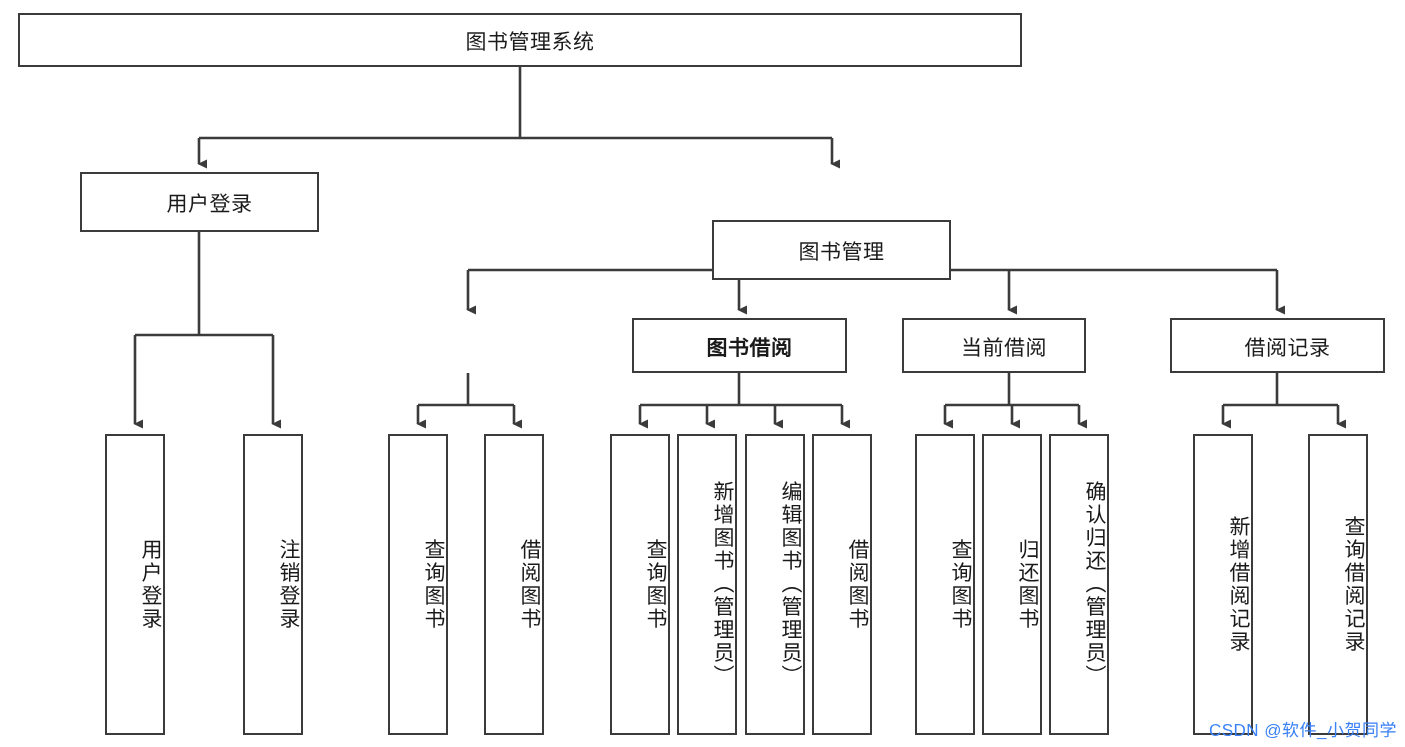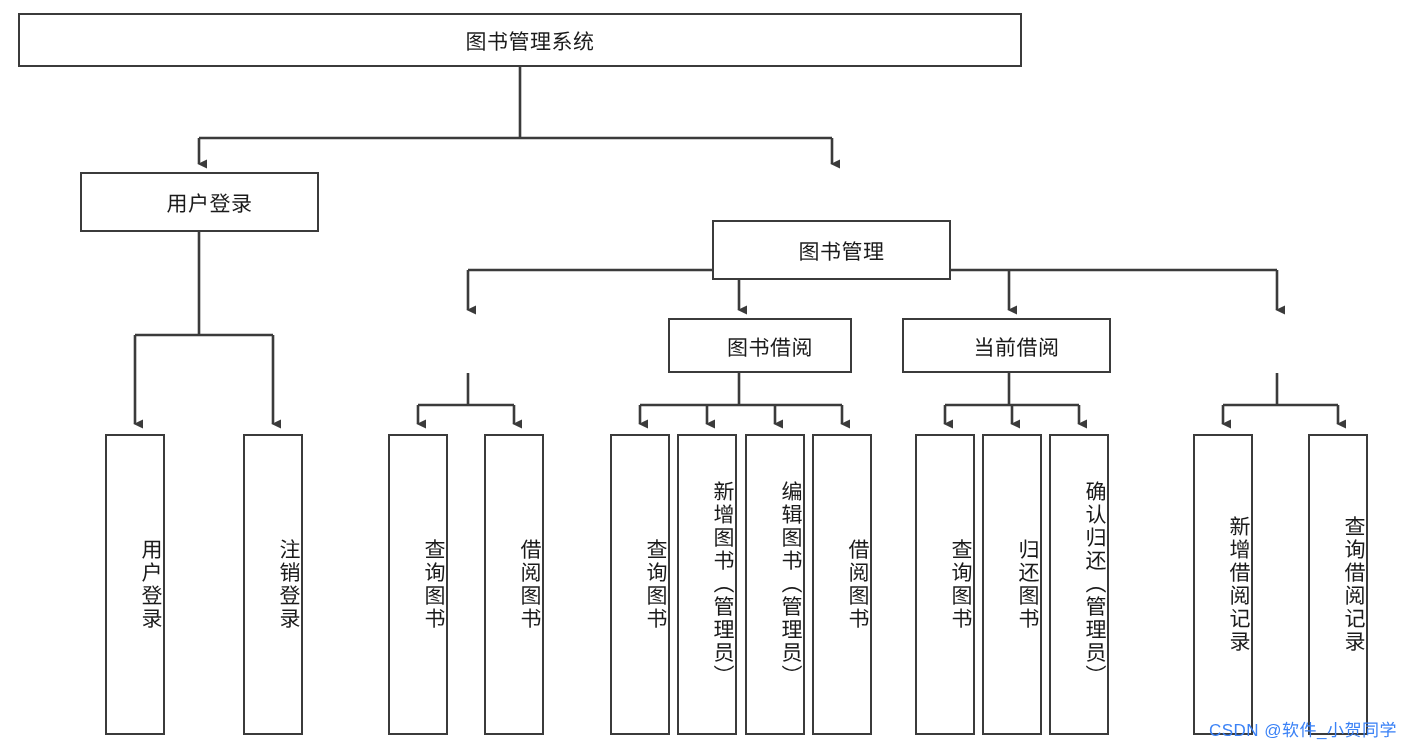--- a/index.html
+++ b/index.html
@@ -131,25 +131,28 @@
     <span>图书管理系统</span>
   </div>
 
   <div class="node h" style="left:80px; top:172px; width:239px; height:60px;">
     <span>用户登录</span>
   </div>
   <div class="node h" style="left:712px; top:172px; width:239px; height:60px;margin-top:48px;">
     <span>图书管理</span>
   </div>
 
-  <div class="node h" style="left:668px; top:318px; width:184px; height:55px;">
+  <div class="node h" style="left:632px; top:318px; width:215px; height:55px;font-weight:bold;">
     <span>图书借阅</span>
   </div>
-  <div class="node h" style="left:902px; top:318px; width:209px; height:55px;">
+  <div class="node h" style="left:902px; top:318px; width:184px; height:55px;">
     <span>当前借阅</span>
+  </div>
+  <div class="node h" style="left:1170px; top:318px; width:215px; height:55px;">
+    <span>借阅记录</span>
   </div>
 
   <div class="node v" style="left:105px; top:434px; width:60px; height:301px;">
     <span class="vtext">用户登录</span>
   </div>
   <div class="node v" style="left:243px; top:434px; width:60px; height:301px;">
     <span class="vtext">注销登录</span>
   </div>
 
   <div class="node v" style="left:388px; top:434px; width:60px; height:301px;">

